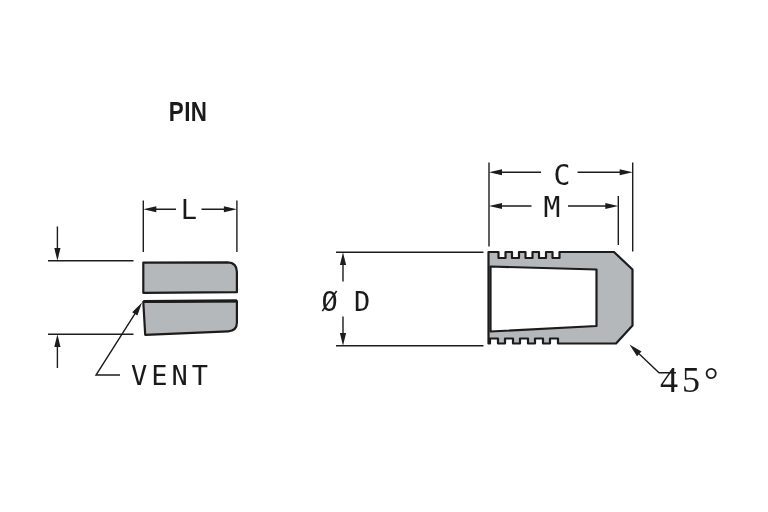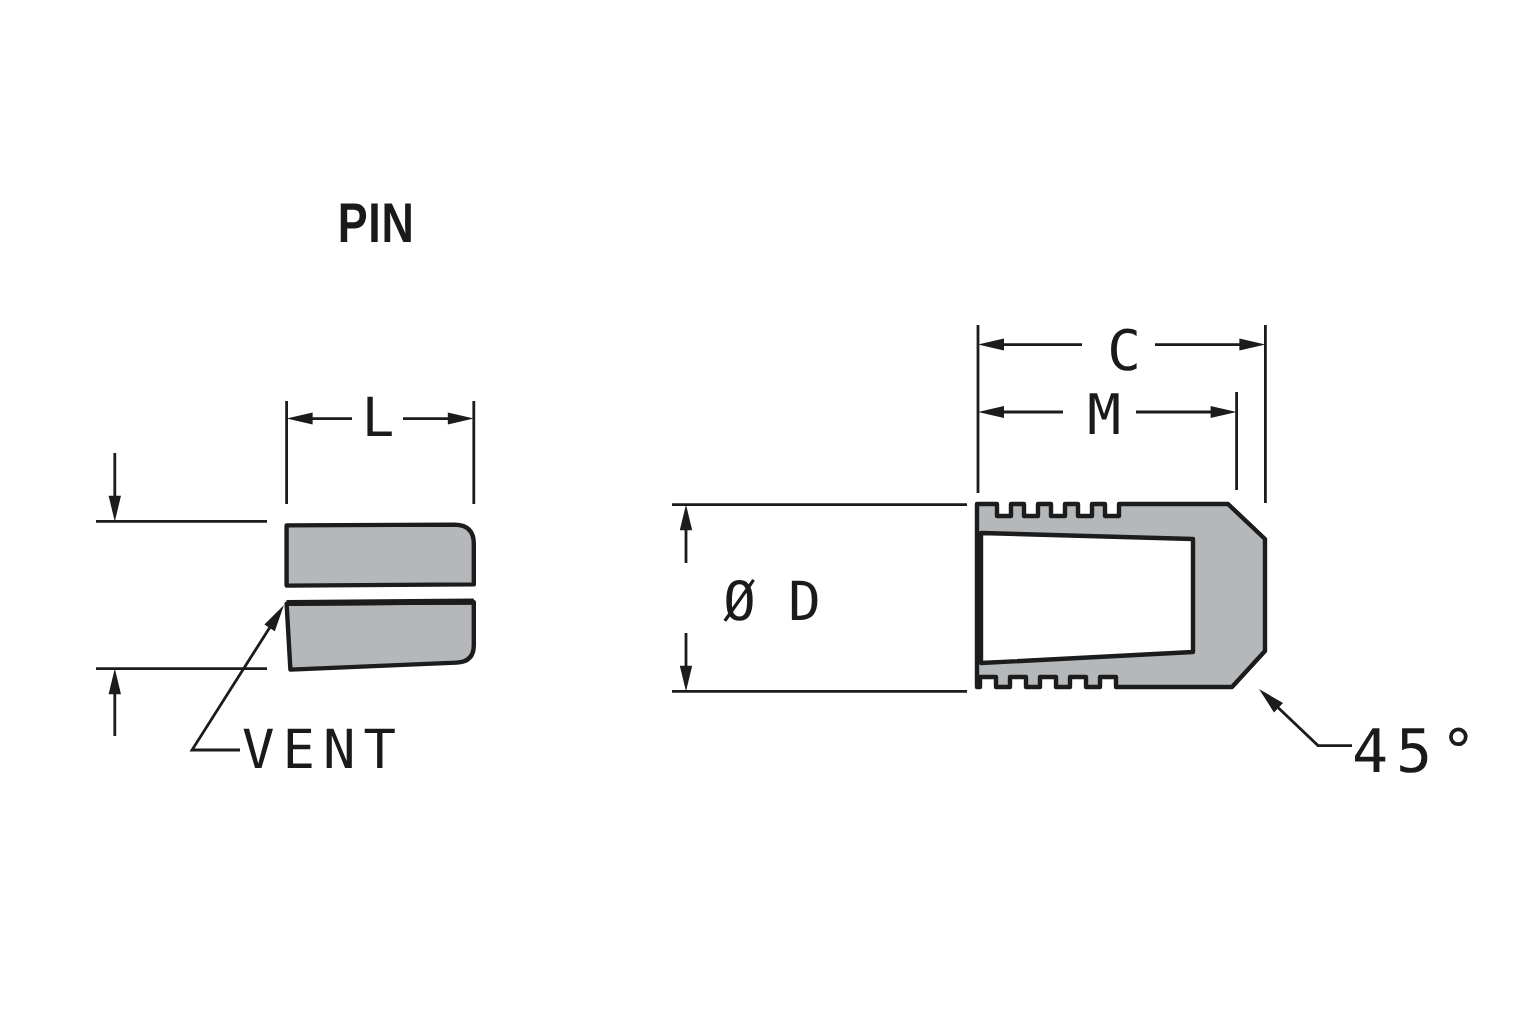--- a/index.html
+++ b/index.html
@@ -125,23 +125,23 @@
   </svg>
 
   <div class="label title" style="left:146px;top:98px;width:84px;">
     <span class="squeeze">PIN</span>
   </div>
 
 
   <div class="label dim" style="left:174px;top:196px;width:30px;font-size:27px;">L</div>
 
 
-  <div class="label dim" style="left:121px;top:362px;font-size:27px;letter-spacing:4px;">VENT</div>
+  <div class="label dim" style="left:131px;top:362px;font-size:27px;letter-spacing:4px;">VENT</div>
 
   <div class="label dim" style="left:542px;top:162px;width:40px;font-size:28px;">C</div>
 
   <div class="label dim" style="left:532px;top:194px;width:40px;font-size:28px;">M</div>
 
-  <div class="label dim" style="left:314px;top:288px;width:64px;font-size:27px;margin-left:40px;">Ø D</div>
+  <div class="label dim" style="left:314px;top:288px;width:64px;font-size:27px;">Ø D</div>
 
-  <div class="label dim" style="left:676px;top:362px;font-size:30px;letter-spacing:4px;">45°</div>
+  <div class="label dim" style="left:660px;top:362px;font-size:36px;letter-spacing:4px;font-family:Liberation Serif, serif;">45°</div>
 
 </div>
 
 </body></html>

